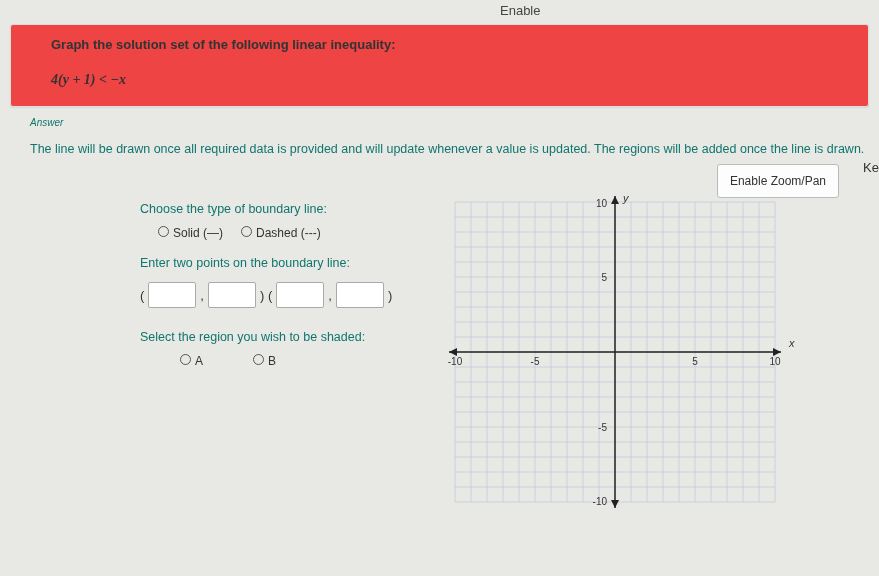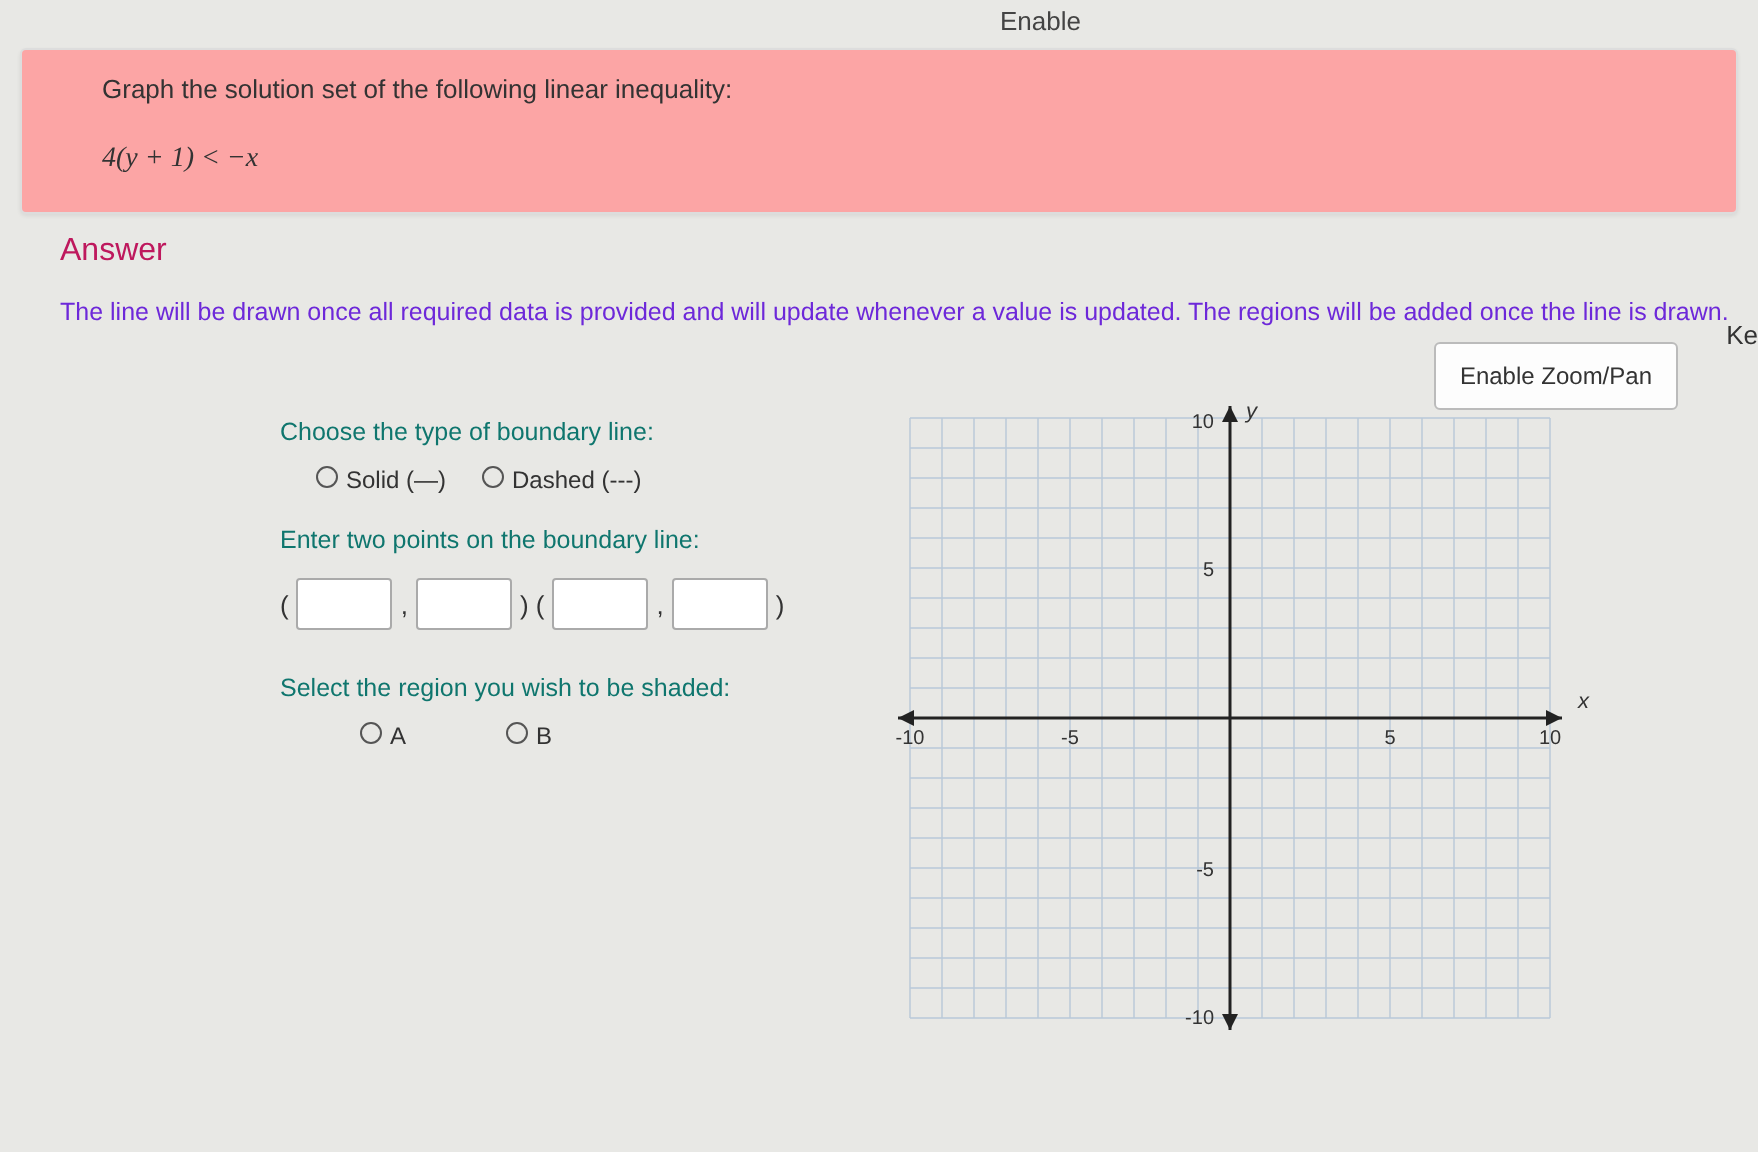--- a/index.html
+++ b/index.html
@@ -17,58 +17,60 @@
       display: flex;
       align-items: center;
       padding-left: 500px;
       gap: 8px;
     }
     .correct-label {
       font-size: 13px;
       color: #444;
     }
     .question-card {
-      background: #fca5a5;
+      background: #ef4444;
       border: 1px solid #ddd;
       border-radius: 3px;
       margin: 4px 10px 10px 10px;
       padding: 12px 24px 18px 40px;
       box-shadow: 0 1px 2px rgba(0,0,0,.07);
+      font-weight: bold;
     }
     .question-text {
       font-size: 13px;
       color: #333;
       margin-bottom: 20px;
     }
     .equation {
       text-align: left;
       font-family: "Times New Roman", serif;
       font-size: 14px;
       font-style: italic;
     }
     .answer-row {
       display: flex;
       align-items: center;
       justify-content: space-between;
       margin: 0 10px 0 30px;
     }
     .answer-label {
-      font-size: 16px;
-      color: #be185d;
+      font-size: 10px;
+      color: #0f766e;
+      font-style: italic;
     }
     .ke-label {
       font-size: 13px;
       color: #333;
       position: absolute;
       right: 0;
       top: 160px;
     }
     .instructions {
       font-size: 12.5px;
-      color: #6d28d9;
+      color: #0f766e;
       margin: 14px 10px 6px 30px;
     }
     .work-area {
       display: flex;
       margin: 0 10px 0 10px;
       gap: 0;
     }
     .left-panel {
       width: 410px;
       padding: 40px 20px 0 130px;

